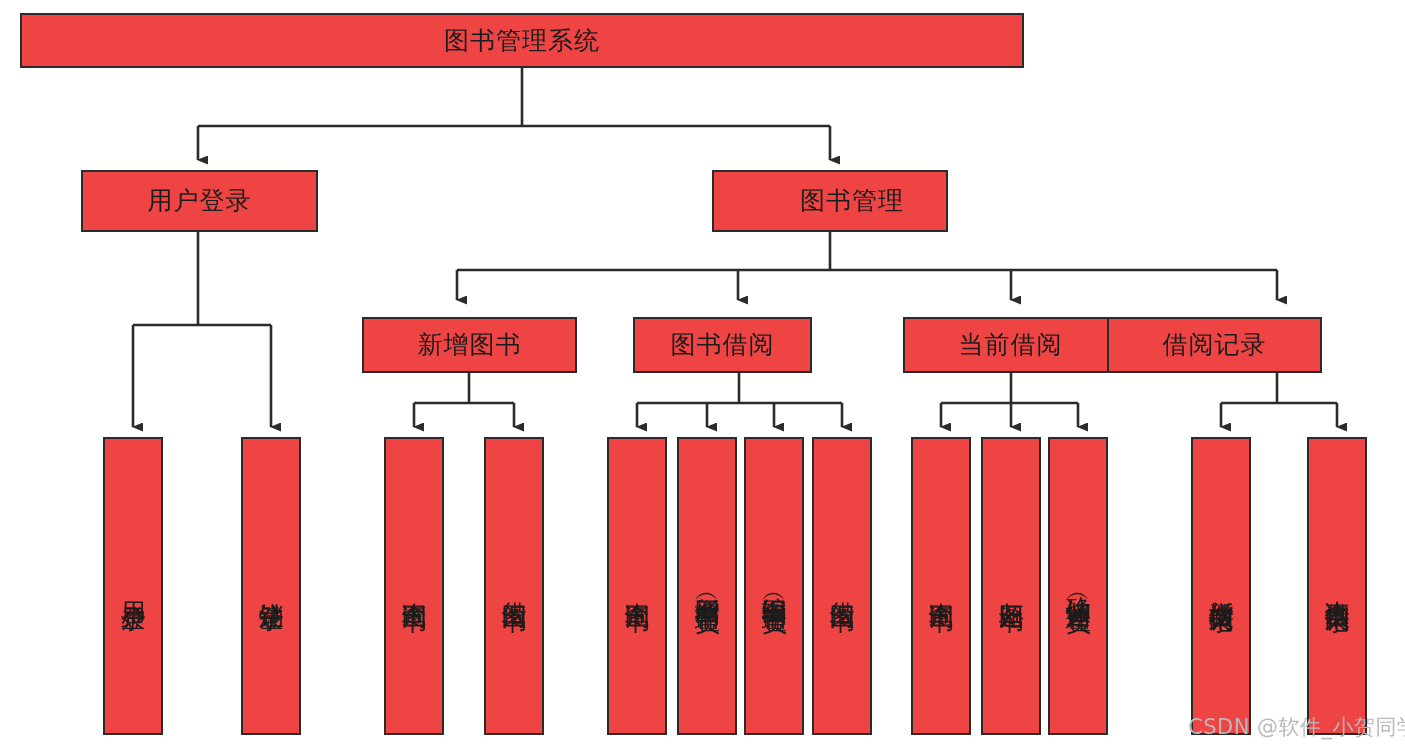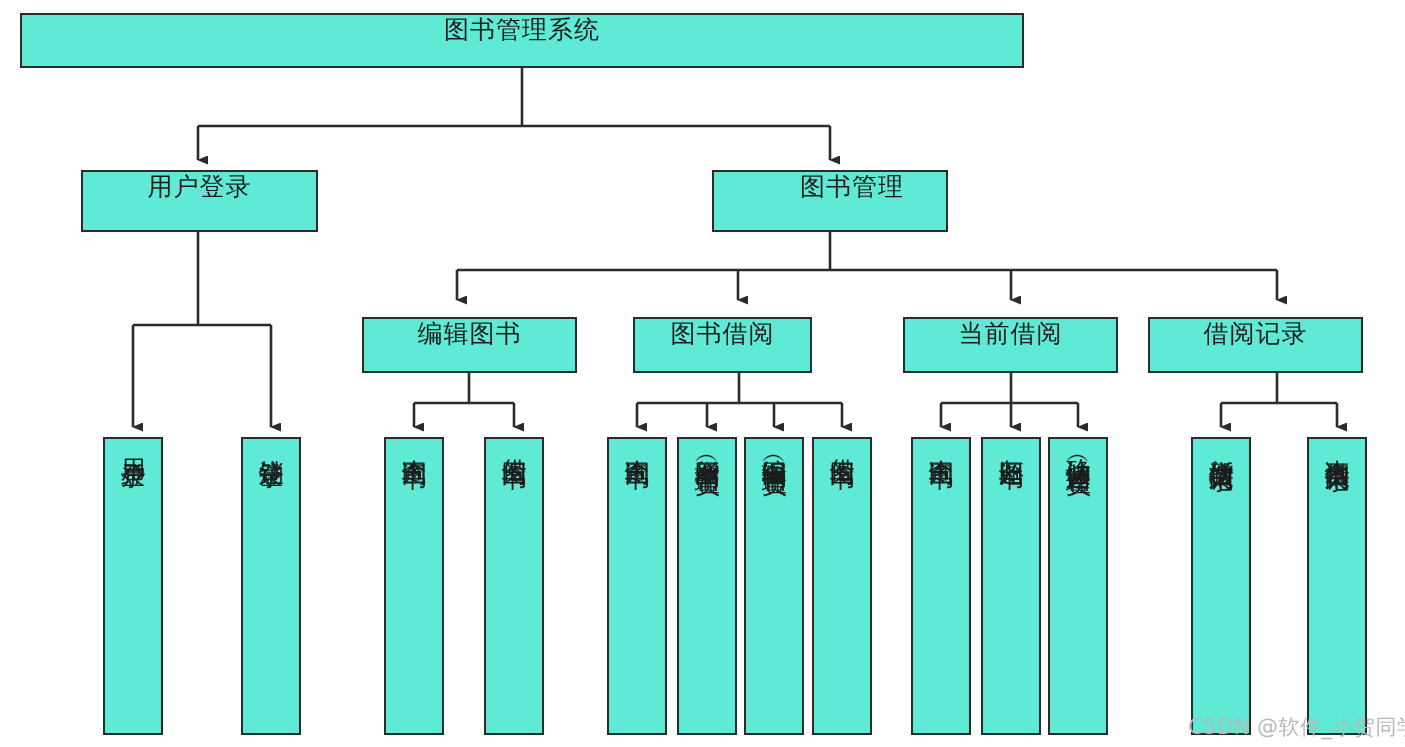--- a/index.html
+++ b/index.html
@@ -23,23 +23,23 @@
     left: 0;
     top: 0;
     width: 1405px;
     height: 747px;
     pointer-events: none;
   }
   .node {
     position: absolute;
     box-sizing: border-box;
     border: 2.4px solid #2b2b2b;
-    background: #5eead4;
+    background: #ef4444;
     display: flex;
-    align-items: flex-start;
+    align-items: center;
     justify-content: center;
     color: #1c1c1c;
   }
   .node.horiz {
     font-size: 25px;
     letter-spacing: 1px;
     line-height: 1.2;
   }
   .node.vert {
     font-size: 25px;
@@ -127,29 +127,29 @@
   </div>
 
   <div class="node horiz" style="left:81px; top:170px; width:237px; height:62px;">
     <span>用户登录</span>
   </div>
   <div class="node horiz" style="left:712px; top:170px; width:236px; height:62px;padding-left:44px;">
     <span>图书管理</span>
   </div>
 
   <div class="node horiz" style="left:362px; top:317px; width:215px; height:56px;">
-    <span>编辑图书</span>
+    <span>新增图书</span>
   </div>
   <div class="node horiz" style="left:633px; top:317px; width:179px; height:56px;">
     <span>图书借阅</span>
   </div>
   <div class="node horiz" style="left:903px; top:317px; width:215px; height:56px;">
     <span>当前借阅</span>
   </div>
-  <div class="node horiz" style="left:1148px; top:317px; width:215px; height:56px;">
+  <div class="node horiz" style="left:1107px; top:317px; width:215px; height:56px;">
     <span>借阅记录</span>
   </div>
 
   <div class="node vert" style="left:103px; top:437px; width:60px; height:298px;">
     <span class="vtext">用户登录</span>
   </div>
   <div class="node vert" style="left:241px; top:437px; width:60px; height:298px;">
     <span class="vtext">注销登录</span>
   </div>
 

